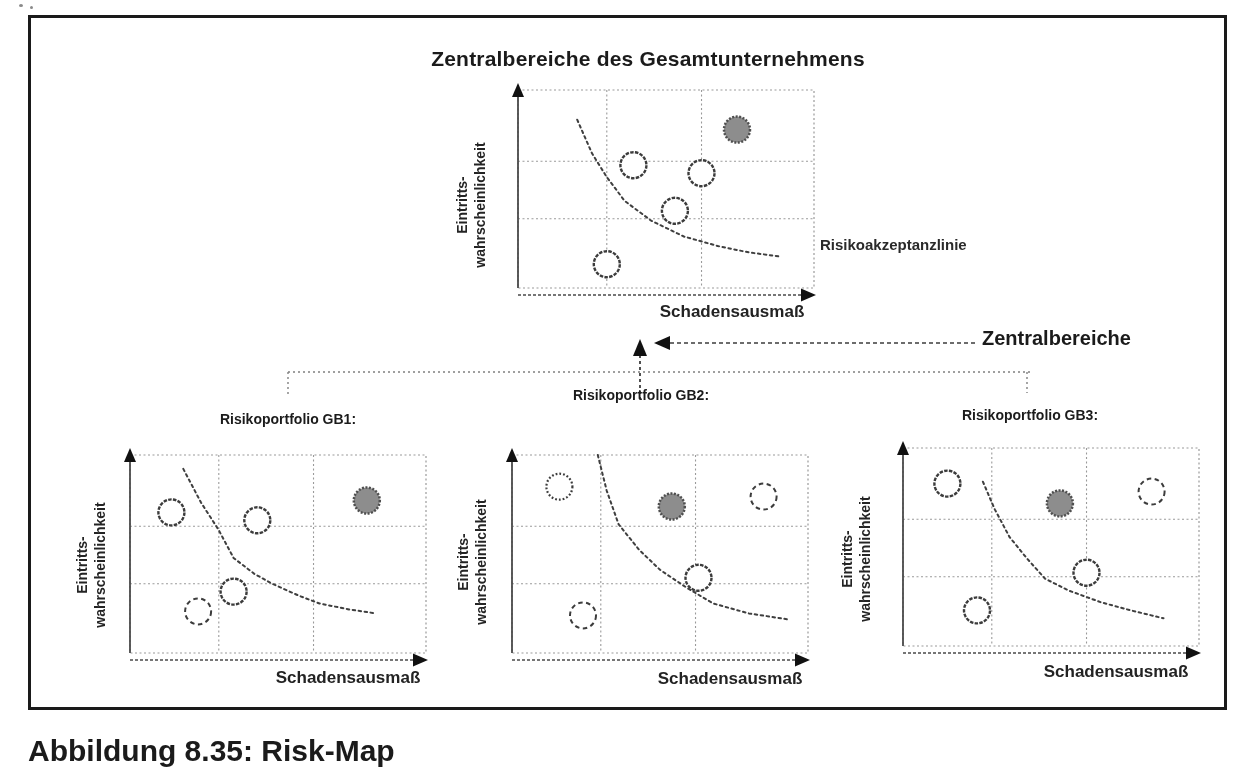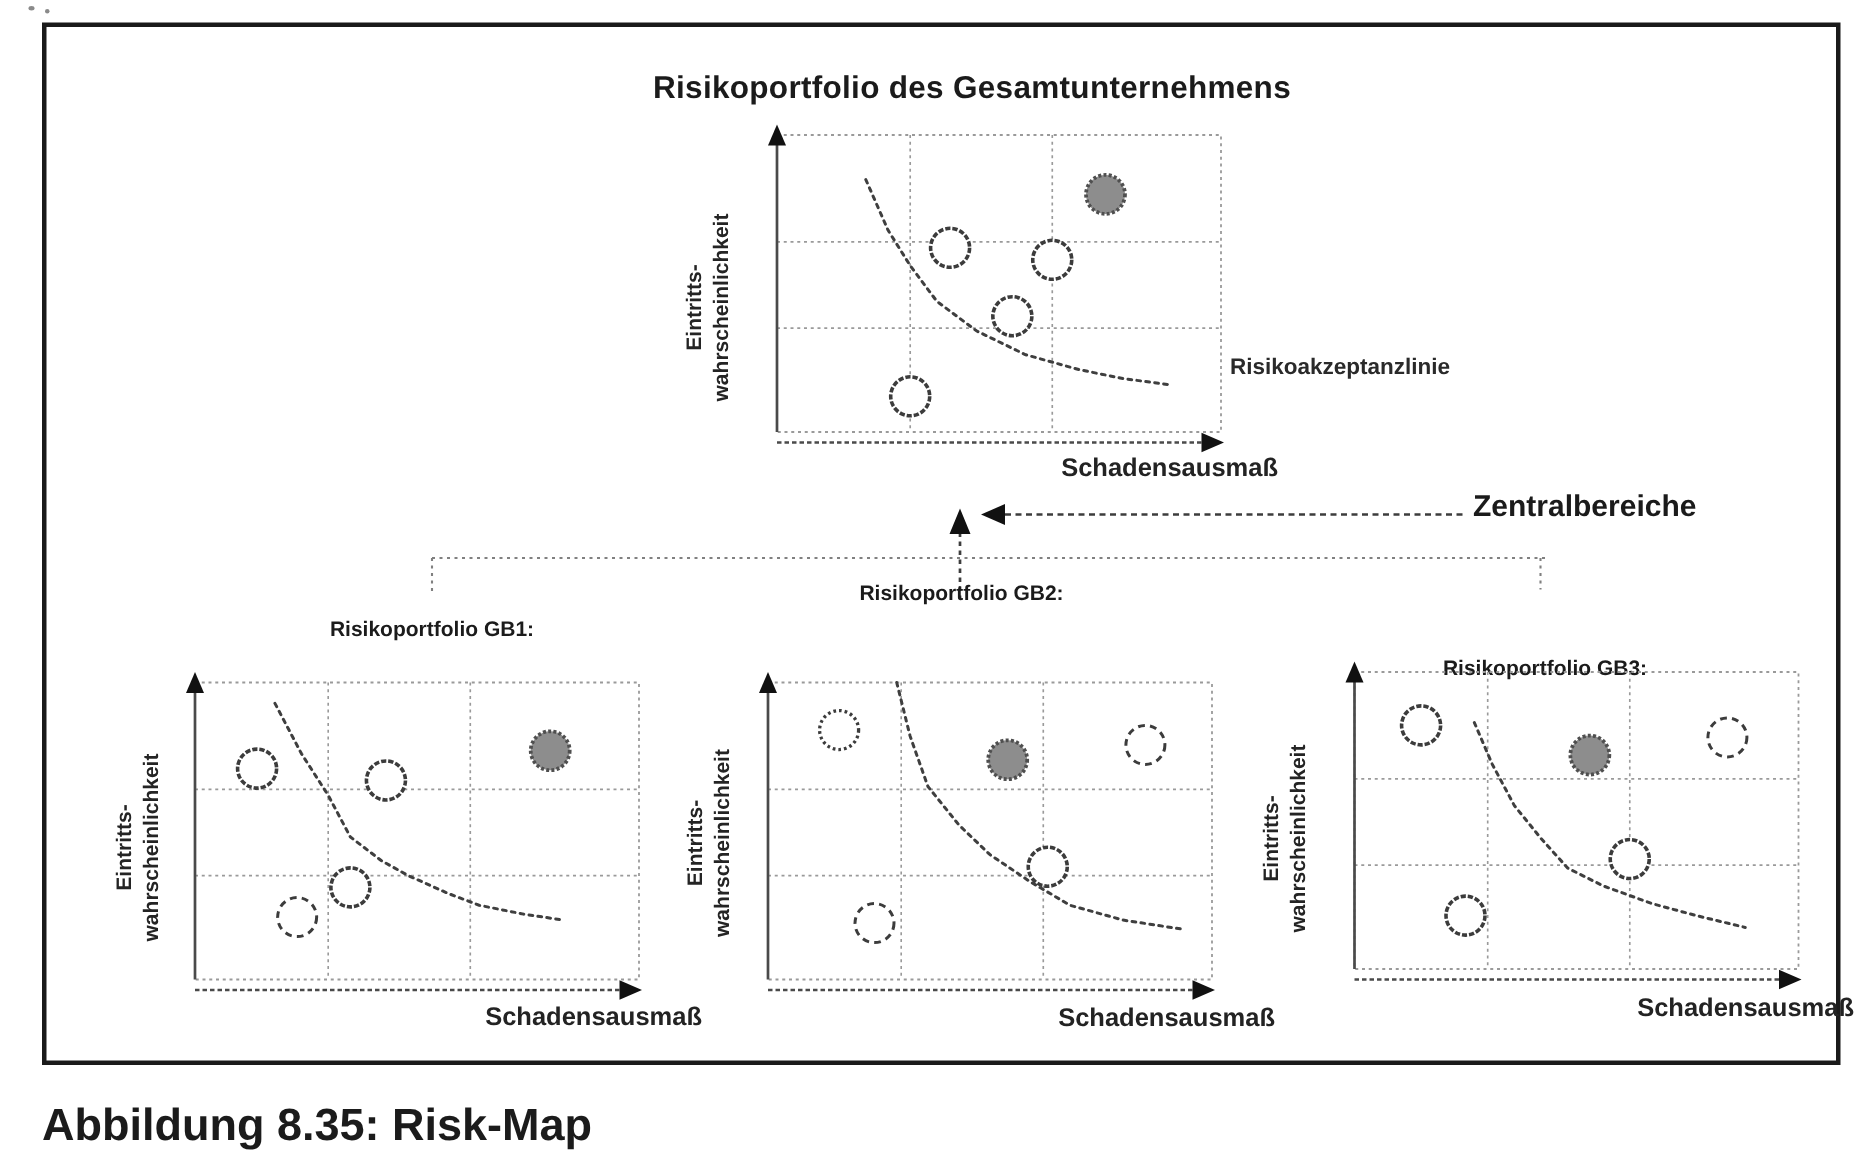--- a/index.html
+++ b/index.html
@@ -5,28 +5,28 @@
   html,body{margin:0;padding:0;width:1248px;height:774px;background:#ffffff;overflow:hidden;
     font-family:"Liberation Sans", sans-serif;color:#1b1b1b;}
   #figure-frame{position:absolute;left:28px;top:15px;width:1199px;height:695px;
     border:3px solid #1a1a1a;box-sizing:border-box;background:#ffffff;}
   .speckle{position:absolute;background:#8a8a8a;border-radius:50%;}
   .main-title{position:absolute;left:348px;top:47px;width:600px;text-align:center;
     font-size:21px;font-weight:bold;letter-spacing:0.2px;}
   .gb-title{position:absolute;width:320px;text-align:center;font-size:14px;font-weight:bold;}
   #gb1-title{left:128px;top:411px;}
   #gb2-title{left:481px;top:387px;}
-  #gb3-title{left:870px;top:407px;margin-top:30px;}
+  #gb3-title{left:870px;top:407px;}
   .ylabel{position:absolute;width:190px;height:40px;transform:rotate(-90deg);
     text-align:center;font-size:14px;font-weight:bold;line-height:18px;color:#242424;}
   #ylabel-top{left:378px;top:185px;}
   #ylabel-gb1{left:-2px;top:545px;}
   #ylabel-gb2{left:379px;top:542px;}
   #ylabel-gb3{left:763px;top:539px;}
-  .xlabel{position:absolute;width:240px;text-align:right;font-size:17px;font-weight:bold;color:#232323;}
+  .xlabel{position:absolute;width:240px;text-align:center;font-size:17px;font-weight:bold;color:#232323;}
   #xlabel-top{left:612px;top:302px;}
   #xlabel-gb1{left:228px;top:668px;}
   #xlabel-gb2{left:610px;top:669px;}
   #xlabel-gb3{left:996px;top:662px;}
   .chart-svg{position:absolute;width:330px;height:224px;}
   #chart-top{left:496px;top:82px;}
   #chart-gb1{left:108px;top:447px;}
   #chart-gb2{left:490px;top:447px;}
   #chart-gb3{left:881px;top:440px;}
   #acceptance-label{position:absolute;left:820px;top:236px;font-size:15px;font-weight:bold;color:#2a2a2a;}
@@ -35,21 +35,21 @@
   #figure-caption{position:absolute;left:28px;top:734px;font-size:30px;font-weight:bold;}
 </style>
 </head>
 <body>
 
 <div class="speckle" style="left:19px;top:4px;width:4px;height:3px;"></div>
 <div class="speckle" style="left:30px;top:6px;width:3px;height:3px;"></div>
 
 <div id="figure-frame"></div>
 
-<div class="main-title">Risikoportfolio des Gesamtunternehmens</div>
+<div class="main-title">Zentralbereiche des Gesamtunternehmens</div>
 <div class="ylabel" id="ylabel-top">
   <span>Eintritts-</span><br>
   <span>wahrscheinlichkeit</span>
 </div>
 <svg class="chart-svg" id="chart-top" viewBox="0 0 330 224">
     <rect x="22" y="8" width="296" height="198" fill="none" stroke="#9a9a9a" stroke-width="1.2" stroke-dasharray="2,2.5"></rect>
     <line x1="110.8" y1="8" x2="110.8" y2="206" stroke="#9a9a9a" stroke-width="1.1" stroke-dasharray="2,2.5"></line>
     <line x1="205.52" y1="8" x2="205.52" y2="206" stroke="#9a9a9a" stroke-width="1.1" stroke-dasharray="2,2.5"></line>
     <line x1="22" y1="136.70000000000002" x2="318" y2="136.70000000000002" stroke="#9a9a9a" stroke-width="1.1" stroke-dasharray="2,2.5"></line>
     <line x1="22" y1="79.28" x2="318" y2="79.28" stroke="#9a9a9a" stroke-width="1.1" stroke-dasharray="2,2.5"></line>

